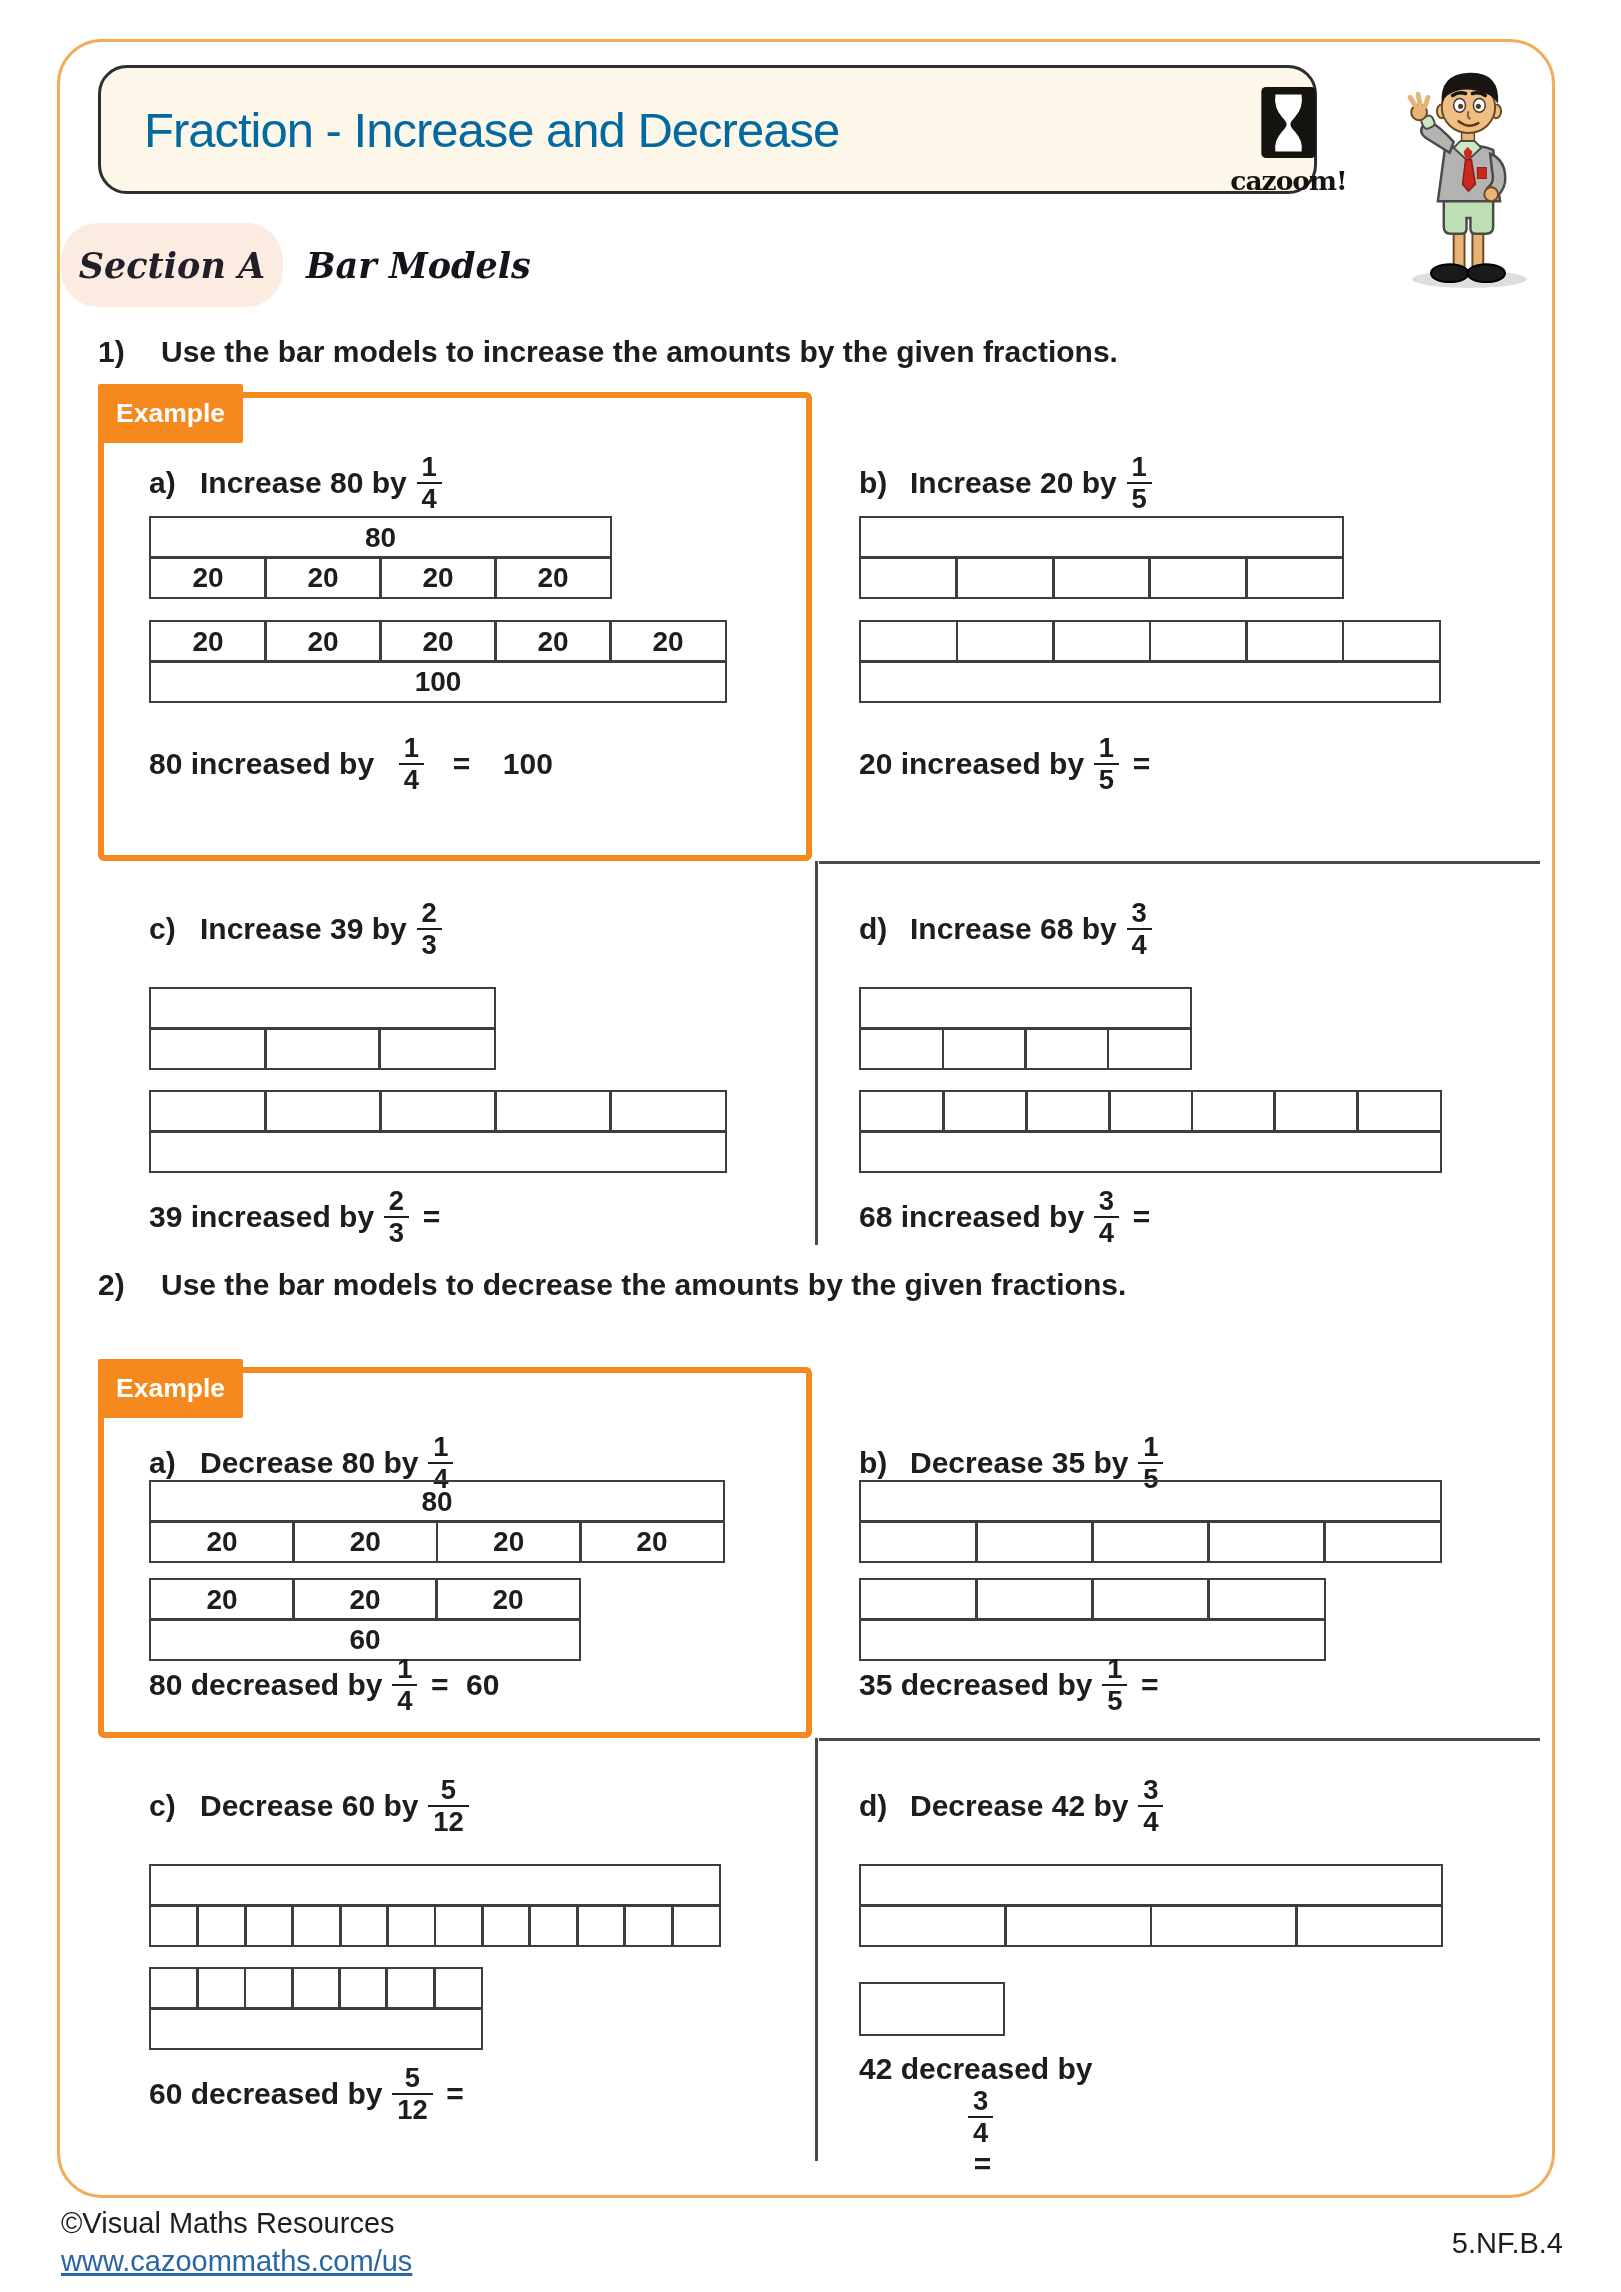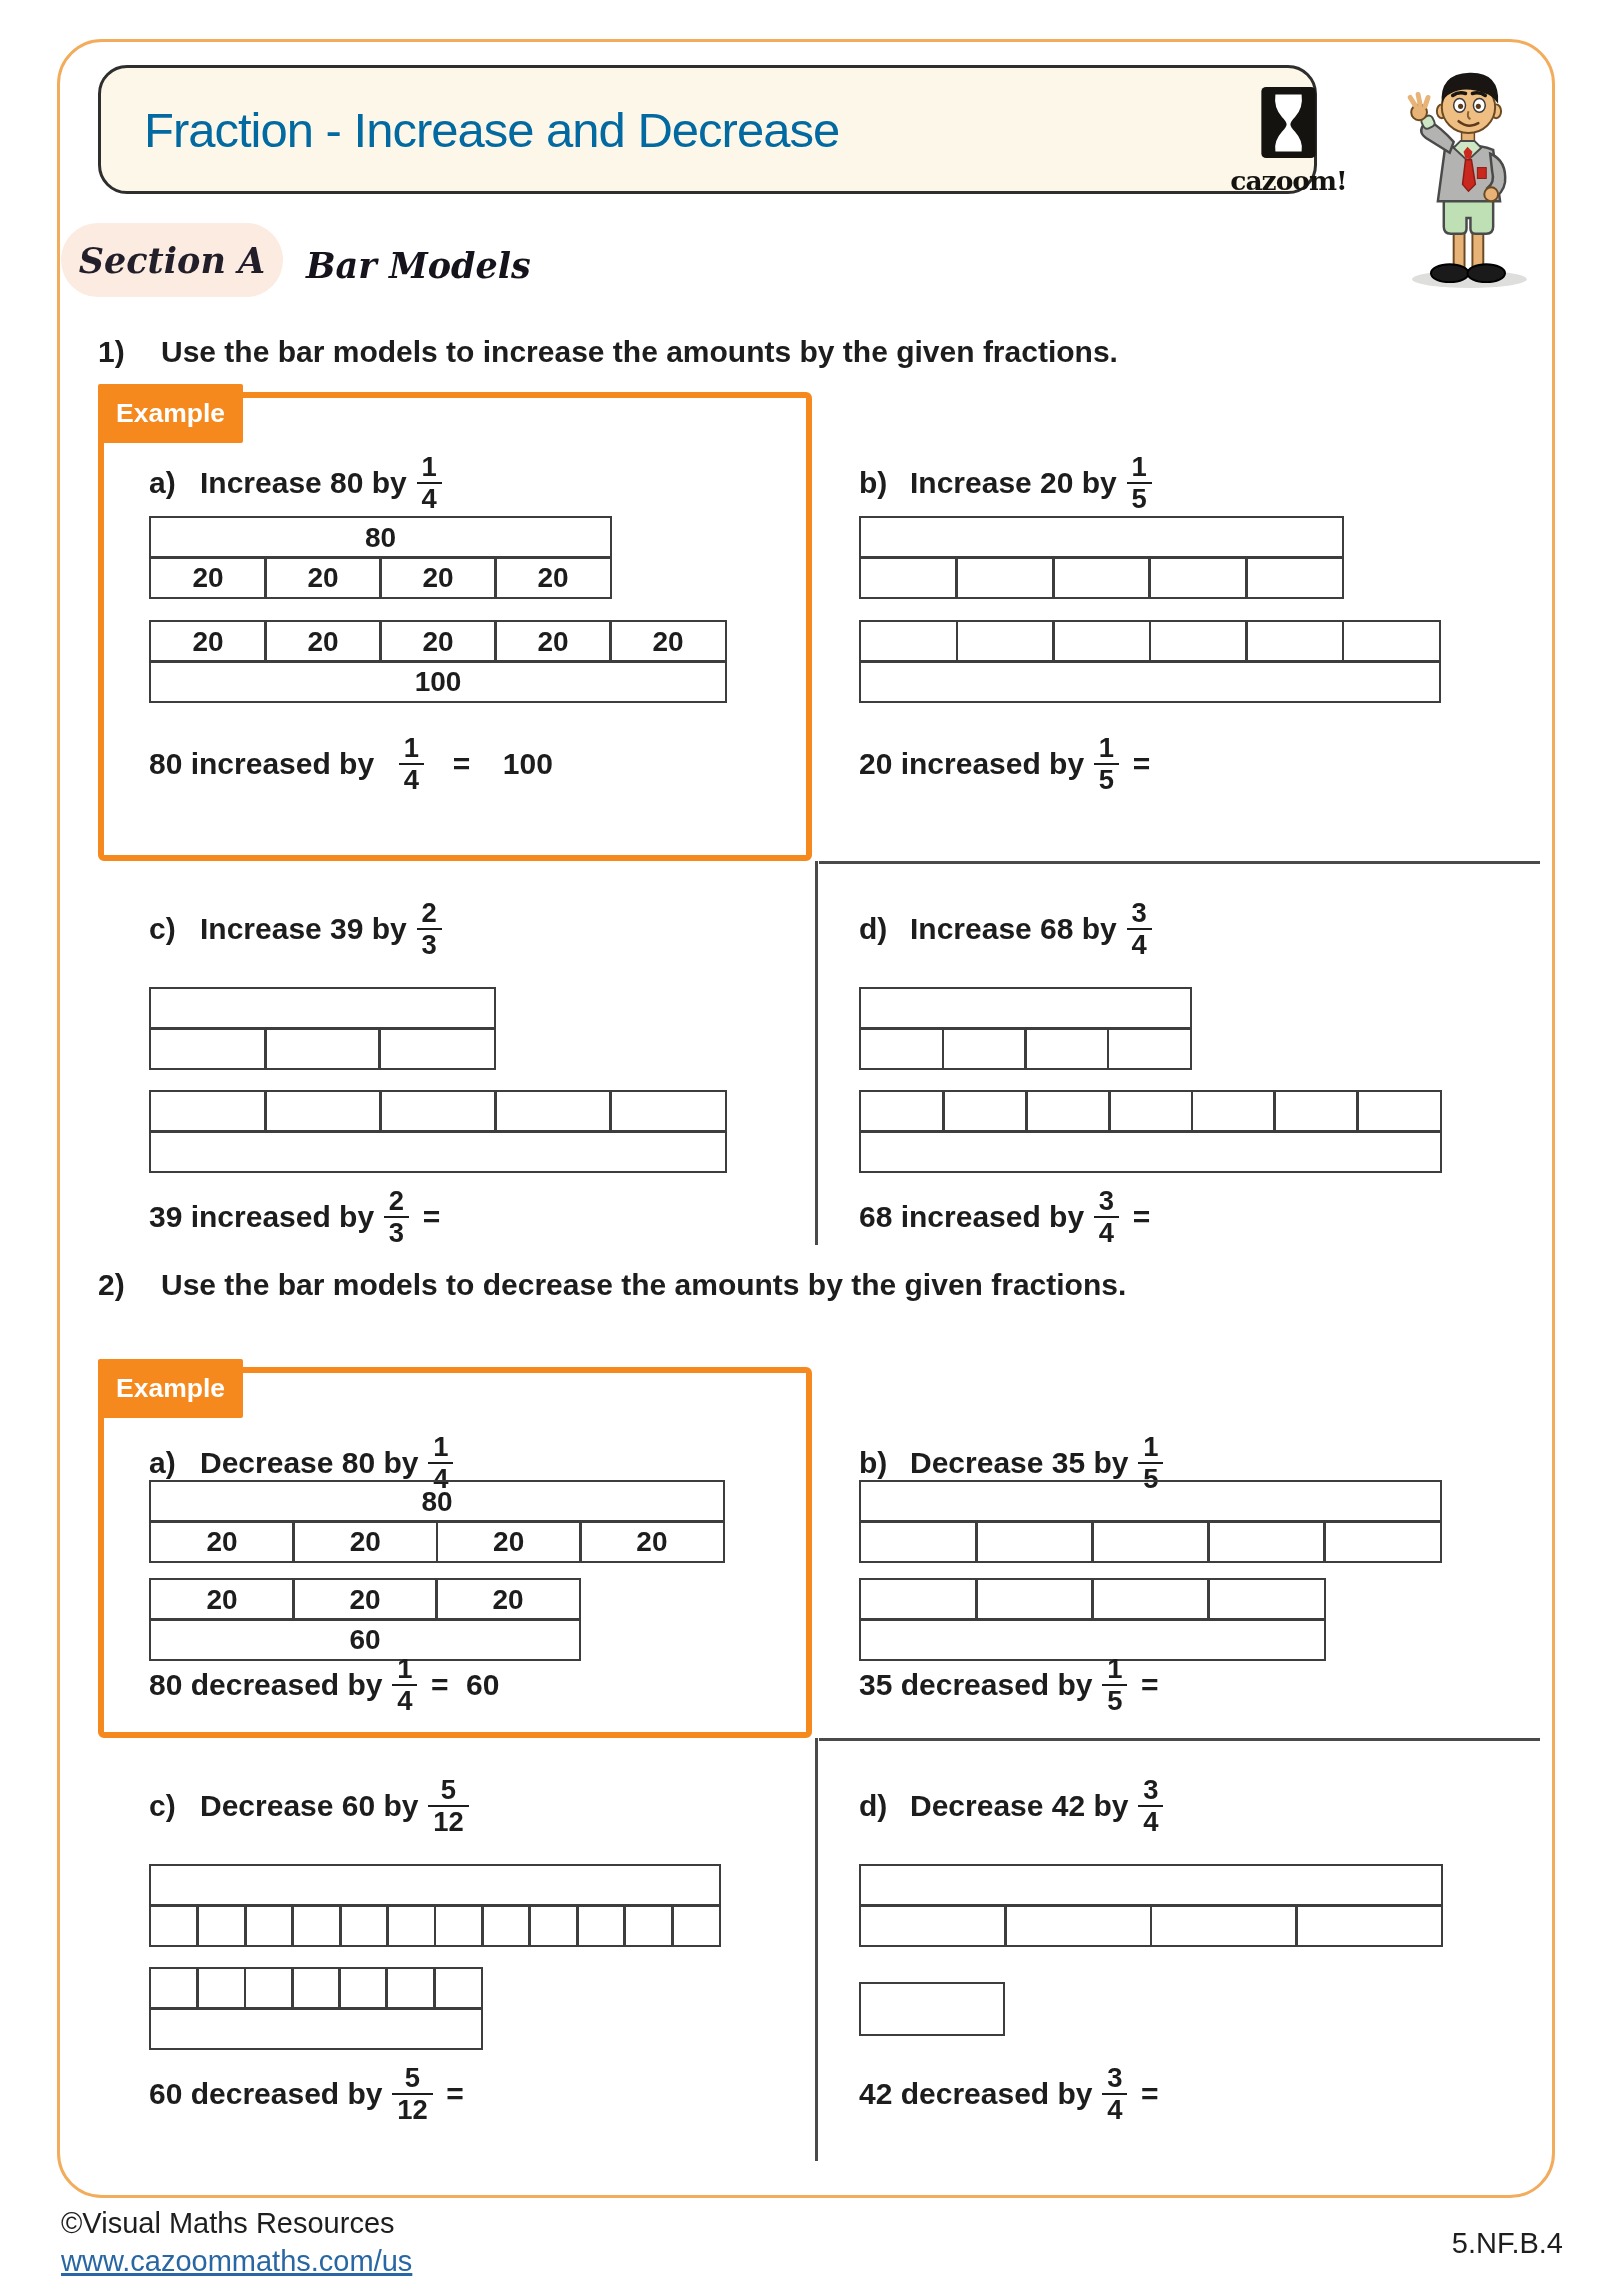--- a/index.html
+++ b/index.html
@@ -9,21 +9,21 @@
   
   .page-border{position:absolute;left:57px;top:39px;width:1492px;height:2153px;
                border:3.9px solid #F2AC5C;border-radius:45px;}
   
   .title-box{position:absolute;left:98px;top:65px;width:1213px;height:123px;background:#FCF7E8;
              border:3.9px solid #2E2E2E;border-radius:29px;display:flex;align-items:center;}
   .page-title{font-size:49px;font-weight:normal;letter-spacing:-1px;color:#0369a1;padding-left:43px;}
   .logo-wrap{position:absolute;left:1215px;top:86px;width:147px;text-align:center;}
   .logo-text{font-family:"DejaVu Serif",serif;font-weight:bold;font-size:26.5px;letter-spacing:-1px;color:#151310;margin-top:2px;}
   .serif-it{font-family:"DejaVu Serif",serif;font-style:italic;font-weight:bold;}
-  .section-pill{position:absolute;left:61px;top:223px;width:222px;height:74px;background:#FBEBE0;
+  .section-pill{position:absolute;left:61px;top:223px;width:222px;height:84px;background:#FBEBE0;
                 border-radius:37px;display:flex;align-items:center;justify-content:center;}
   .section-label{font-size:35px;color:#221F2B;}
   .section-title{position:absolute;left:306px;top:223px;height:84px;display:flex;align-items:center;
                  font-size:35px;color:#16131D;}
   
   .qhead{position:absolute;display:flex;align-items:center;font-weight:bold;font-size:30px;height:49px;}
   .qnum{width:63px;}
   
   .expl-box{position:absolute;border:6.9px solid #F6891E;border-radius:5.9px;background:transparent;}
   .expl-tab{position:absolute;background:#F6891E;border-radius:2px;color:#ffffff;font-weight:bold;
@@ -465,21 +465,21 @@
           <div class="bcell"></div>
           <div class="bcell"></div>
           <div class="bcell"></div>
         </div>
     </div>
     <div class="bars" style="left:0;top:218px;width:146px;">
       <div class="brow">
           <div class="bcell" style="height:54px;"></div>
         </div>
     </div>
-    <div class="answer" style="left:0;top:288px;">
+    <div class="answer" style="left:0;top:288px;flex-direction:column;">
       <span>42 decreased by</span>
       <span class="frac">
         <span class="num">3</span>
         <span class="den">4</span>
       </span>
       <span class="eq">=</span>
       <span class="aval"></span>
     </div>
   </div>
 

